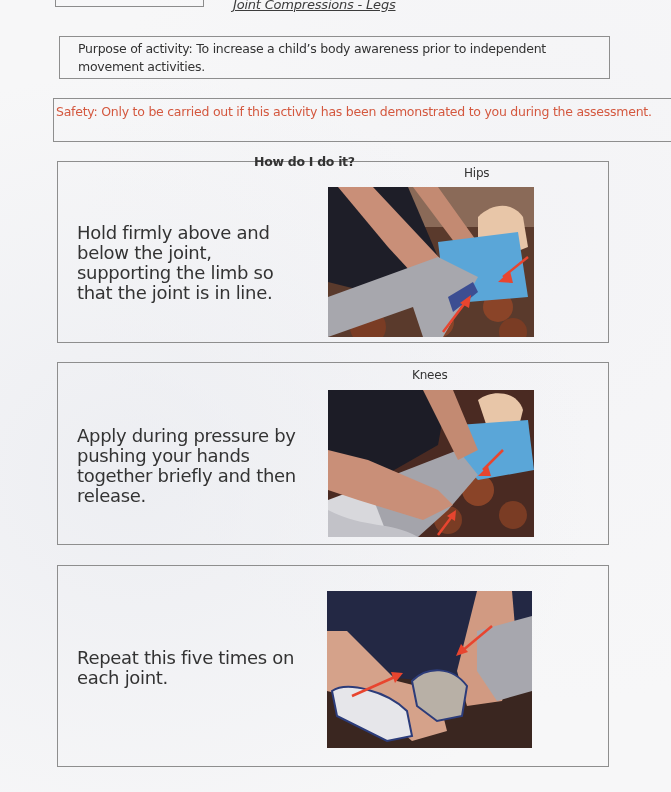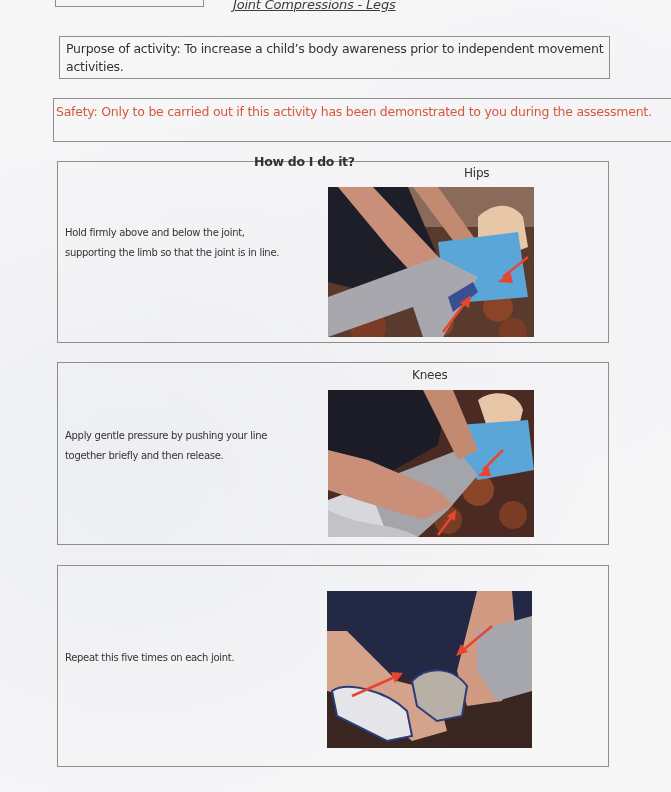--- a/index.html
+++ b/index.html
@@ -21,21 +21,21 @@
     border: 1px solid #8c8c8c; background: transparent;
   }
   .title {
     position: absolute; left: 233px; top: -3px; width: 175px;
     font-size: 13px; font-style: italic; text-decoration: underline;
     color: #3c3c3c; white-space: nowrap; letter-spacing: -0.2px;
   }
   .box {
     position: absolute; border: 1px solid #8e8e8e; box-sizing: border-box;
   }
-  .purpose { left: 59px; top: 36px; width: 551px; height: 43px; padding: 3px 0 0 6px; }
+  .purpose { left: 59px; top: 36px; width: 551px; height: 43px; padding: 3px 0 0 18px; }
   .safety  { left: 53px; top: 98px; width: 662px; height: 44px; padding: 4px 0 0 2px; }
   .box-text {
     font-size: 12.5px; line-height: 18px; letter-spacing: -0.25px; color: #333;
   }
   .safety .box-text { color: #d4583f; }
 
   .section { left: 57px; width: 552px; }
   .s1 { top: 161px; height: 182px; }
   .s2 { top: 362px; height: 183px; }
   .s3 { top: 565px; height: 202px; }
@@ -45,22 +45,23 @@
     font-size: 12.5px; font-weight: bold; color: #333; letter-spacing: -0.3px;
   }
   .joint-label {
     position: absolute; font-size: 12px; color: #333; letter-spacing: -0.2px;
   }
   .lbl-hips   { left: 464px; top: 166px; }
   .lbl-knees  { left: 412px; top: 368px; }
   .lbl-ankles { left: 395px; top: 600px; text-align: right; }
 
   .instr {
-    position: absolute; font-size: 10px; line-height: 20px; color: #333;
+    position: absolute; font-size: 18px; line-height: 20px; color: #333;
     letter-spacing: -0.3px;
+    margin-left: 12px;
   }
   .i1 { left: 65px; top: 223px; width: 230px; }
   .i2 { left: 65px; top: 426px; width: 230px; }
   .i3 { left: 65px; top: 648px; width: 260px; }
 
   .photo { position: absolute; overflow: hidden; }
   .p1 { left: 328px; top: 187px; width: 206px; height: 150px; }
   .p2 { left: 328px; top: 390px; width: 206px; height: 147px; }
   .p3 { left: 327px; top: 591px; width: 205px; height: 157px; }
   .photo svg { display: block; width: 100%; height: 100%; }
@@ -102,21 +103,21 @@
     <path d="M120 110 L145 95 L150 105 L125 125 Z" fill="#3c4e92"></path>
     <line x1="115" y1="145" x2="140" y2="112" stroke="#e8452f" stroke-width="2.5"></line>
     <polygon points="143,108 132,116 141,121" fill="#e8452f"></polygon>
     <line x1="200" y1="70" x2="175" y2="90" stroke="#e8452f" stroke-width="2.5"></line>
     <polygon points="170,95 182,84 185,96" fill="#e8452f"></polygon>
   </svg>
 </div>
 
 <div class="box section s2"></div>
 <div class="joint-label lbl-knees">Knees</div>
-<div class="instr i2">Apply gentle pressure by pushing your line together briefly and then release.</div>
+<div class="instr i2">Apply during pressure by pushing your hands together briefly and then release.</div>
 <div class="photo p2">
   <svg viewBox="0 0 206 147" preserveAspectRatio="none">
     <rect width="206" height="147" fill="#4a2a22"></rect>
     <circle cx="150" cy="100" r="16" fill="#8a4428"></circle>
     <circle cx="185" cy="125" r="14" fill="#7a3c24"></circle>
     <circle cx="120" cy="130" r="14" fill="#7a3c24"></circle>
     <path d="M0 0 L120 0 L110 55 L40 95 L0 90 Z" fill="#1c1c26"></path>
     <path d="M150 10 C165 -2 190 2 195 20 L190 40 L160 40 Z" fill="#e8c6a8"></path>
     <path d="M130 35 L200 30 L206 80 L150 90 L130 70 Z" fill="#5aa6d8"></path>
     <path d="M40 95 L130 60 L150 85 L120 120 L90 147 L60 147 L30 130 Z" fill="#a4a4ab"></path>

